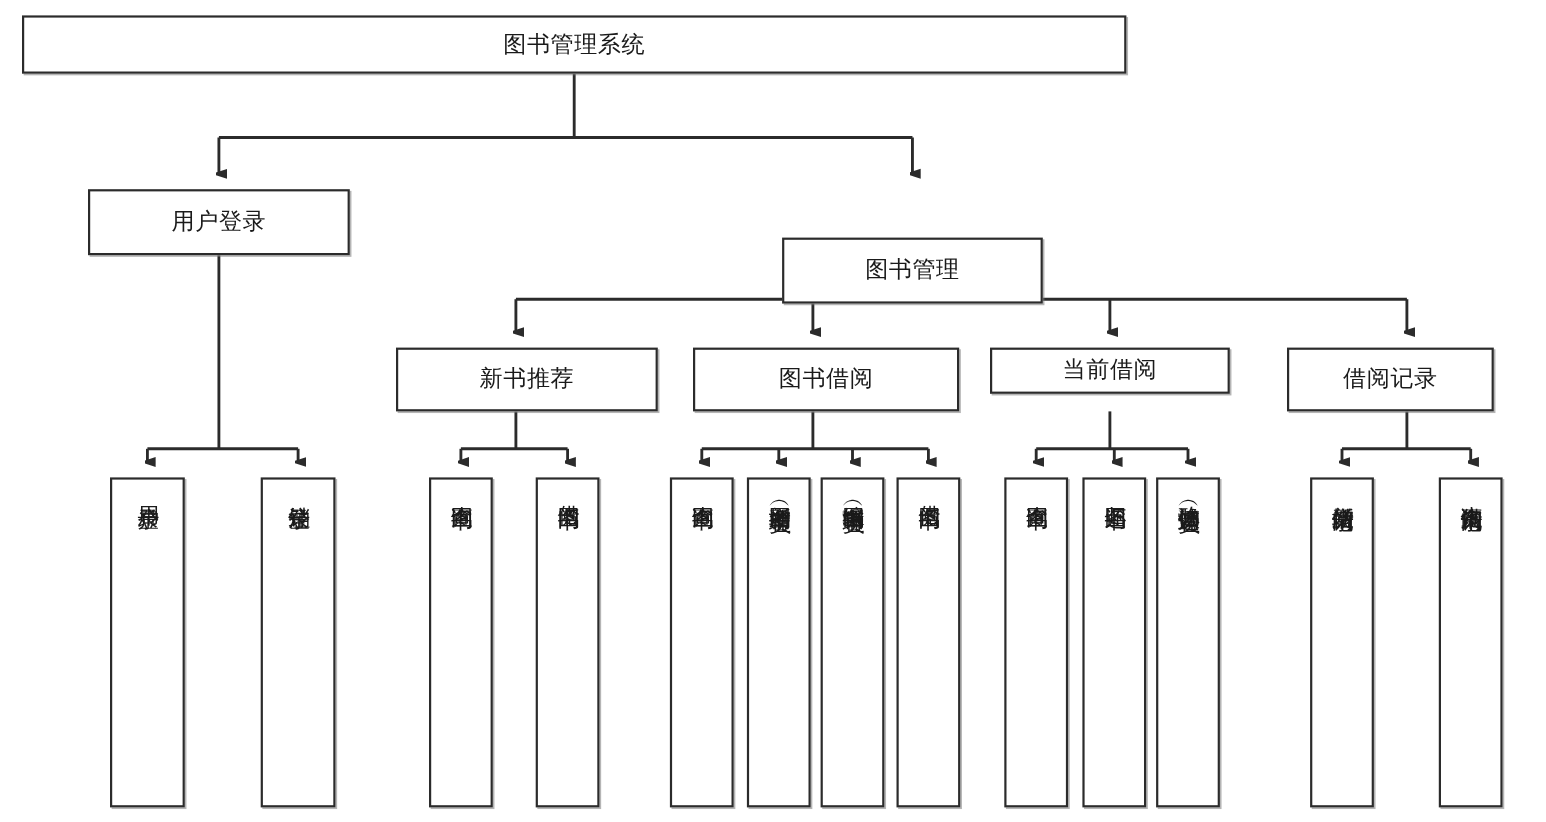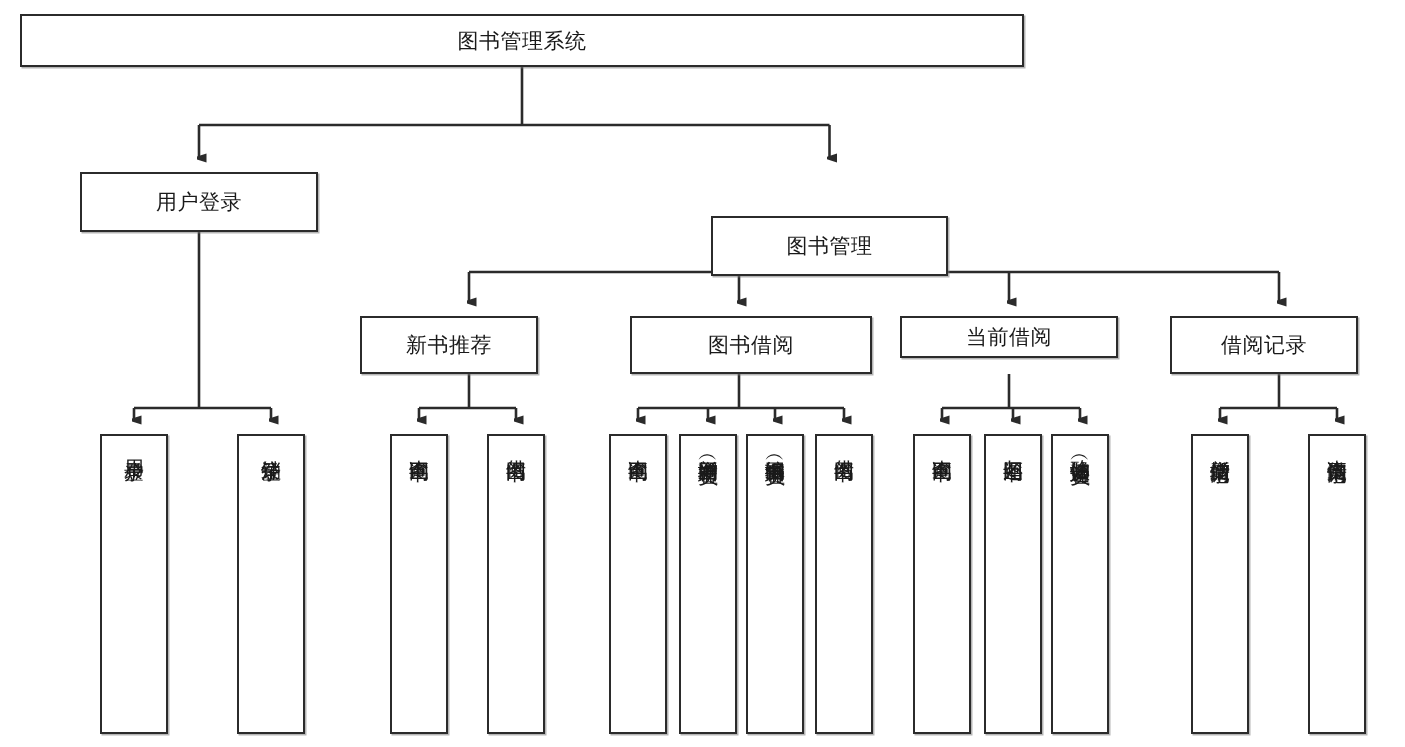--- a/index.html
+++ b/index.html
@@ -116,21 +116,21 @@
   <div id="nodes-layer">
       <div class="node-box" style="left: 20px; top: 14px; width: 1004px; height: 53px;">
         <span class="node-label-h">图书管理系统</span>
       </div>
       <div class="node-box" style="left: 80px; top: 172px; width: 238px; height: 60px;">
         <span class="node-label-h">用户登录</span>
       </div>
       <div class="node-box" style="left: 711px; top: 172px; width: 237px; height: 60px; margin-top: 44px;">
         <span class="node-label-h">图书管理</span>
       </div>
-      <div class="node-box" style="left: 360px; top: 316px; width: 178px; height: 58px;">
+      <div class="node-box" style="left: 360px; top: 316px; width: 238px; height: 58px;">
         <span class="node-label-h">新书推荐</span>
       </div>
       <div class="node-box" style="left: 630px; top: 316px; width: 242px; height: 58px;">
         <span class="node-label-h">图书借阅</span>
       </div>
       <div class="node-box" style="left: 900px; top: 316px; width: 218px; height: 42px;">
         <span class="node-label-h">当前借阅</span>
       </div>
       <div class="node-box" style="left: 1170px; top: 316px; width: 188px; height: 58px;">
         <span class="node-label-h">借阅记录</span>

